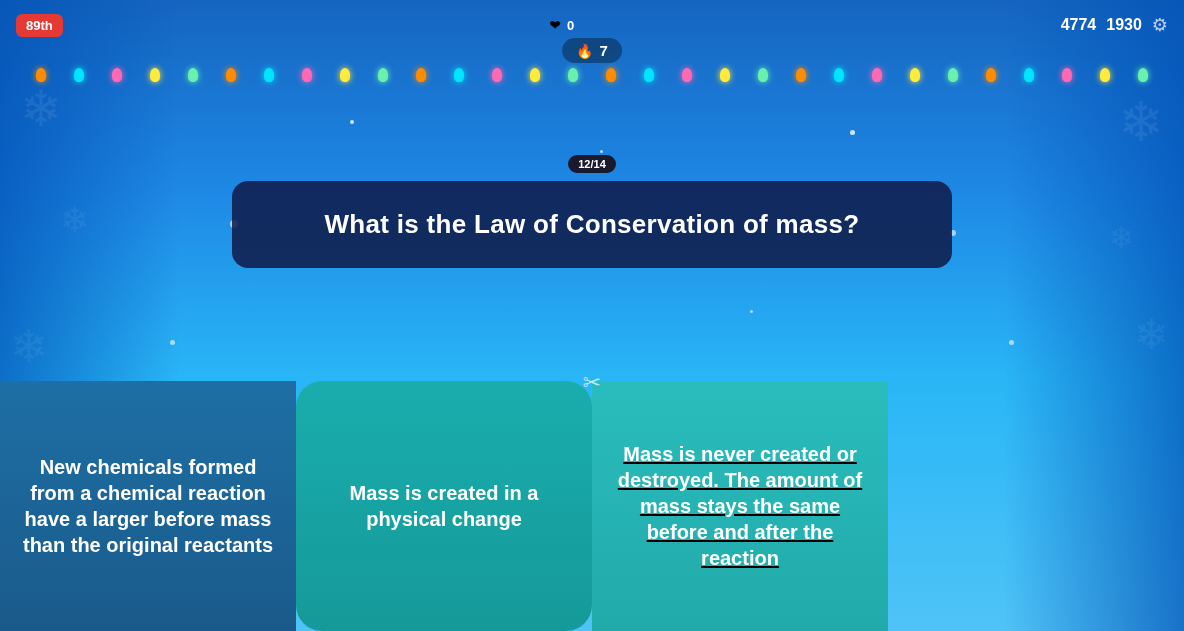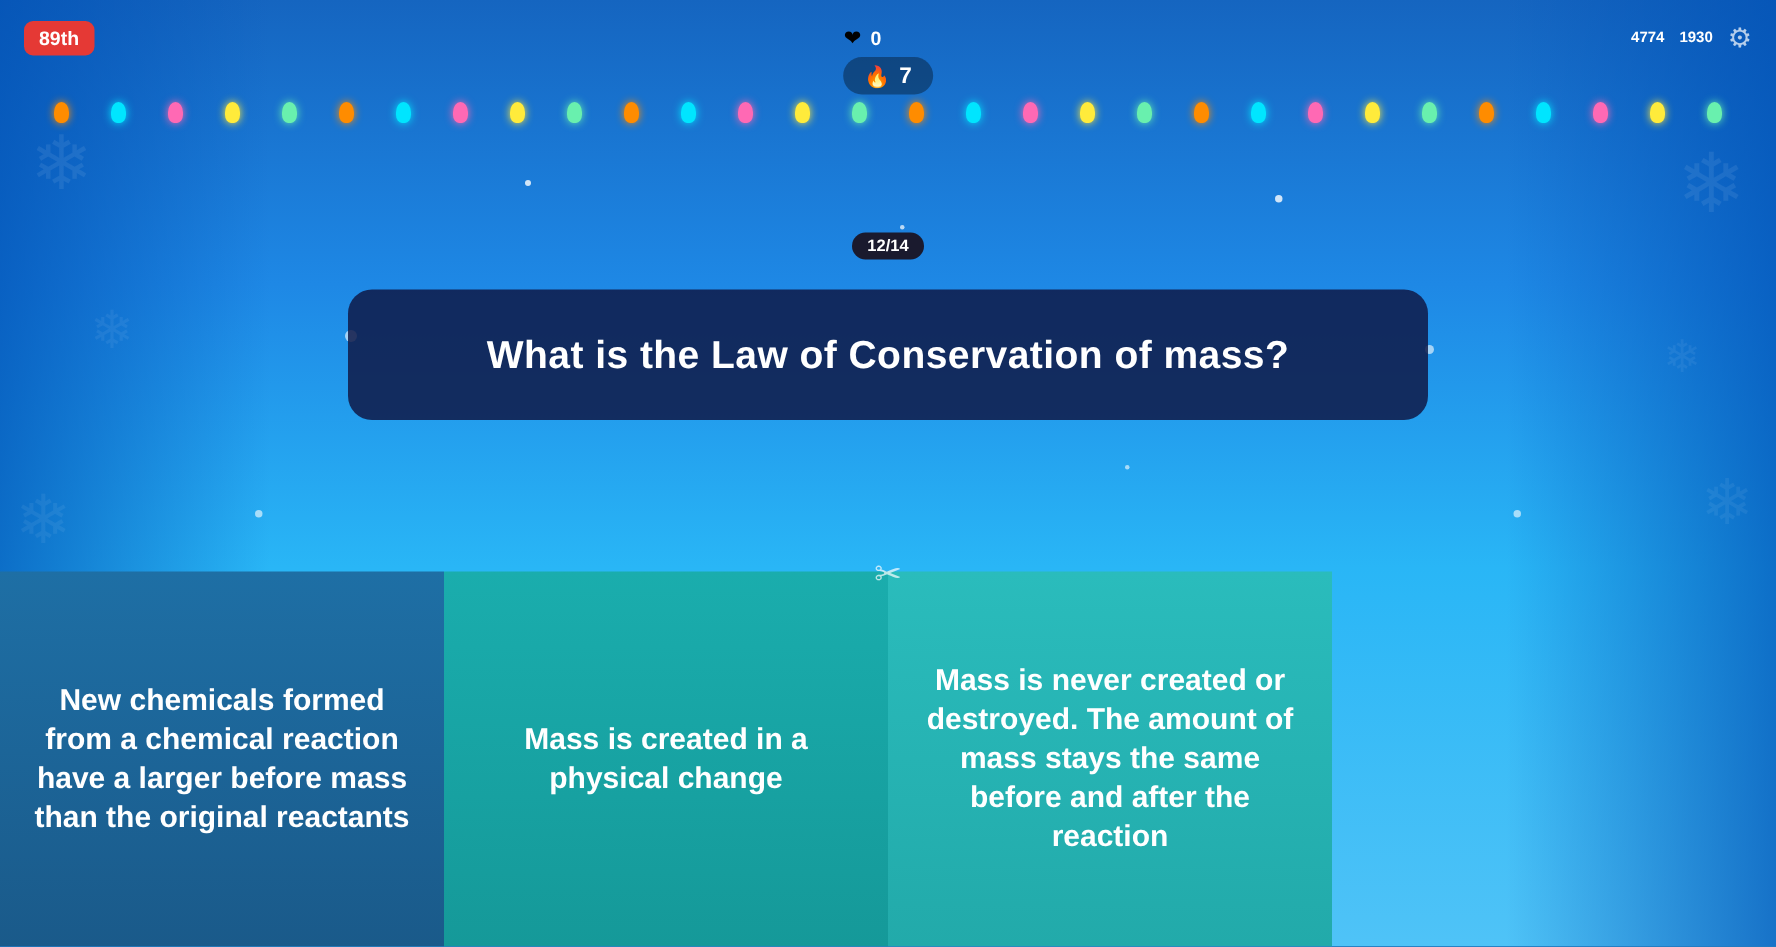--- a/index.html
+++ b/index.html
@@ -102,21 +102,21 @@
     }
 
     .score-area {
       display: flex;
       align-items: center;
       gap: 10px;
     }
 
     .score-num {
       color: white;
-      font-size: 10px;
+      font-size: 16px;
       font-weight: bold;
     }
 
     .gear-icon {
       color: rgba(255,255,255,0.7);
       font-size: 18px;
       cursor: pointer;
     }
 
     
@@ -167,21 +167,21 @@
       top: 155px;
       left: 50%;
       transform: translateX(-50%);
       z-index: 10;
       width: 720px;
     }
 
     .question-counter {
       display: flex;
       justify-content: center;
-      margin-bottom: 20px;
+      margin-bottom: 8px;
       text-align: center;
     }
 
     .counter-badge {
       background: #1a1a2e;
       color: white;
       font-size: 11px;
       font-weight: bold;
       padding: 3px 10px;
       border-radius: 10px;
@@ -227,24 +227,26 @@
     .answer-card-1 {
       background: linear-gradient(180deg, #1e6fa5 0%, #1a5a8a 100%);
     }
 
     .answer-card-2 {
       background: linear-gradient(180deg, #1a9a8a 0%, #158878 100%);
     }
 
     .answer-card-3 {
       background: linear-gradient(180deg, #1aadad 0%, #159999 100%);
+      border-radius: 26px;
     }
 
     .answer-card-4 {
       background: linear-gradient(180deg, #2abcbc 0%, #22aaaa 100%);
+      text-decoration: underline;
     }
 
     .answer-text {
       color: white;
       font-size: 20px;
       font-weight: bold;
       line-height: 1.3;
     }
 
     

